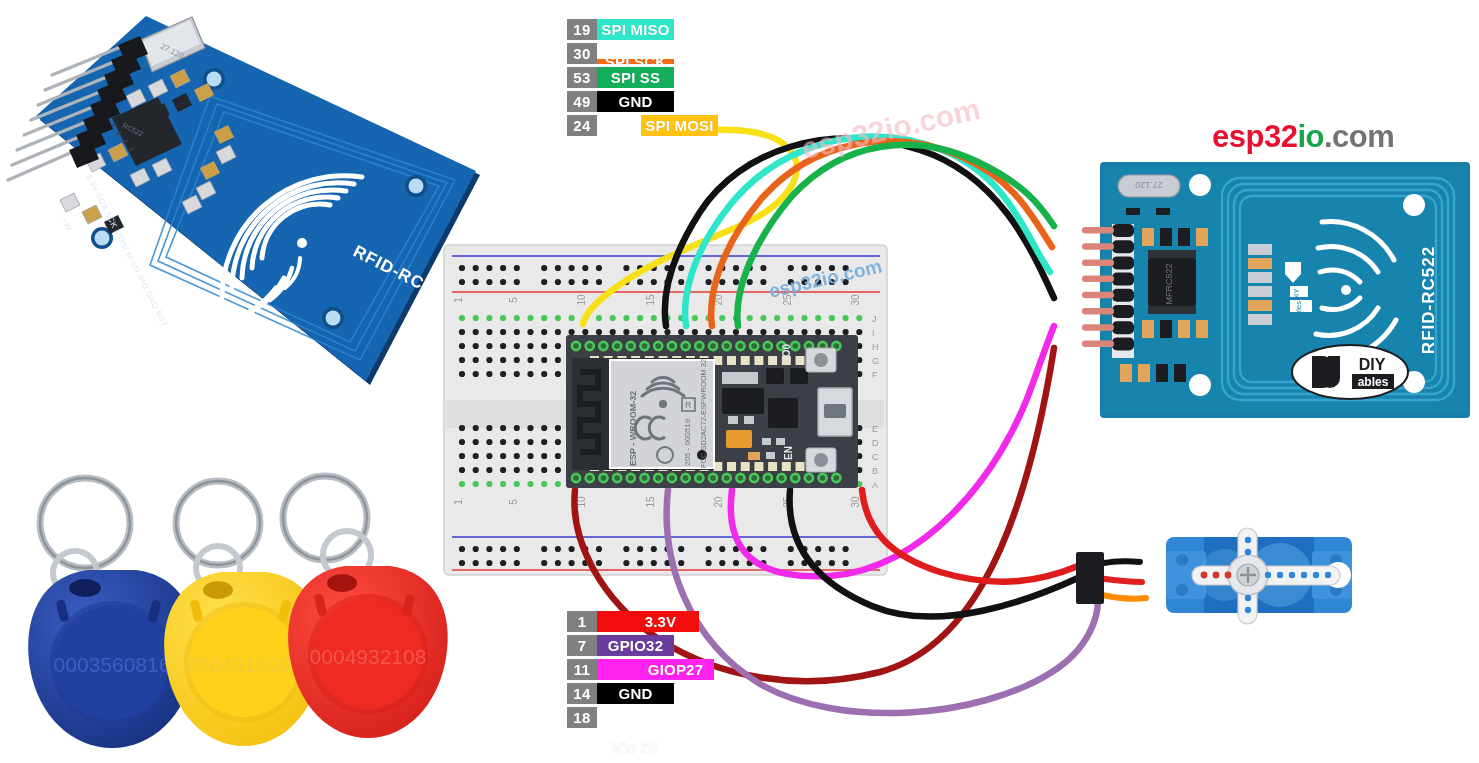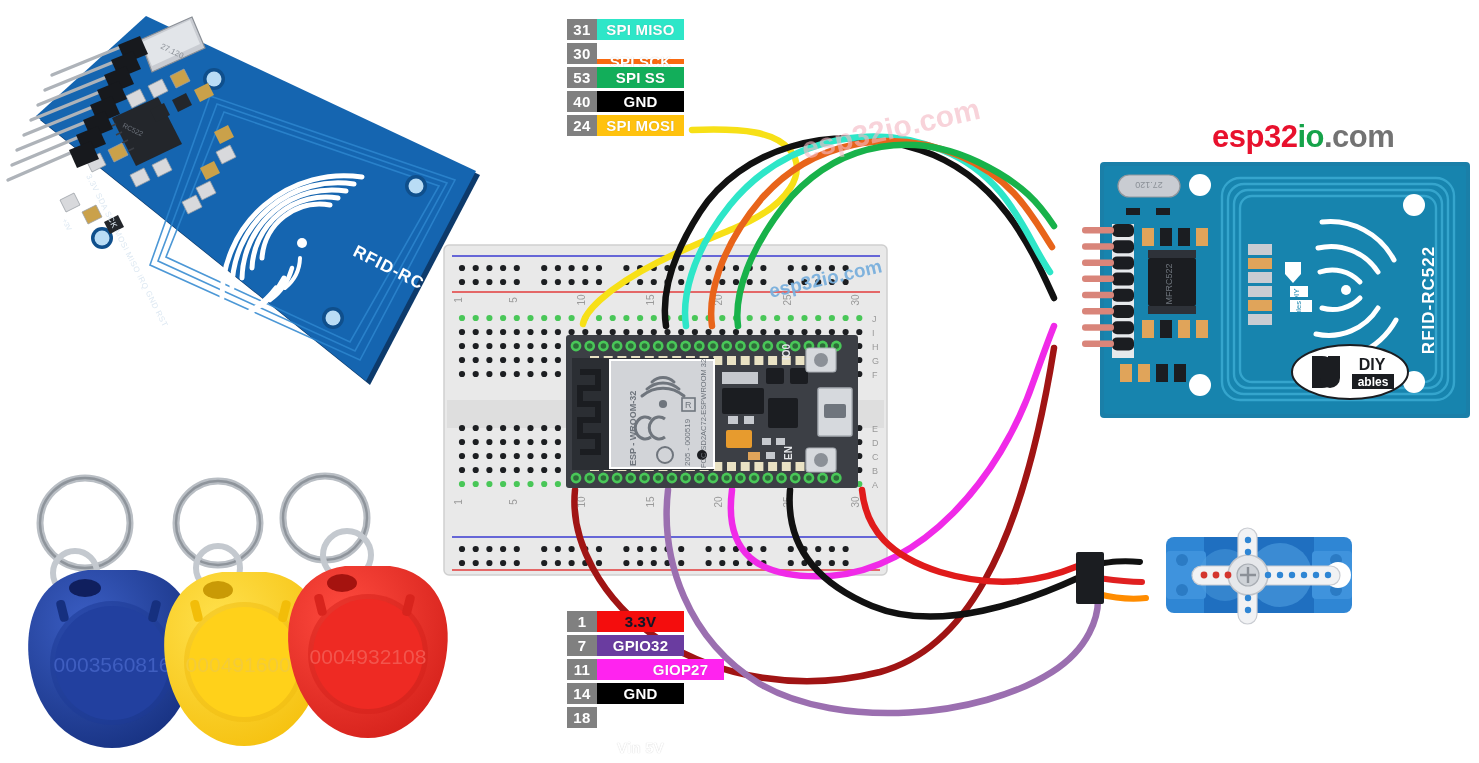--- a/index.html
+++ b/index.html
@@ -6,21 +6,21 @@
   body{width:1479px;height:763px;position:relative;overflow:hidden;
        font-family:"Liberation Sans",sans-serif;}
   .stage{position:absolute;left:0;top:0;width:1479px;height:763px;}
   svg.layer{position:absolute;left:0;top:0;width:1479px;height:763px;overflow:visible;}
 
   
   .labels{position:absolute;display:flex;flex-direction:column;gap:3px;z-index:40;}
   .lrow{display:flex;height:21px;align-items:stretch;}
   .lnum{width:30px;background:#808080;color:#fff;font-size:15px;font-weight:bold;
         display:flex;align-items:center;justify-content:center;letter-spacing:.3px;}
-  .lname{width:87px;color:#fff;font-size:15px;font-weight:bold;
+  .lname{width:77px;color:#fff;font-size:15px;font-weight:bold;
          display:flex;align-items:center;justify-content:center;letter-spacing:.2px;
          text-shadow:0 0 1px rgba(0,0,0,.25);}
   #labels-top{left:567px;top:19px;}
   #labels-bottom{left:567px;top:611px;}
 
   
   .brand{position:absolute;left:1212px;top:119px;font-size:31px;font-weight:bold;
          letter-spacing:-.5px;z-index:45;white-space:nowrap;}
   .brand .b1{color:#e8112d;}
   .brand .b2{color:#16a34a;}
@@ -1017,44 +1017,44 @@
             <circle cx="1248" cy="552" r="3.2"></circle>
           <circle cx="1248" cy="598" r="3.2"></circle>
             <circle cx="1248" cy="610" r="3.2"></circle>
         </g>
       </g>
     </g>
   </svg>
 
   <div class="labels" id="labels-top">
       <div class="lrow">
-        <div class="lnum">31</div>
+        <div class="lnum">19</div>
         <div class="lname" style="background: rgb(46, 230, 200); color: rgb(255, 255, 255);">SPI MISO</div>
       </div>
       <div class="lrow">
         <div class="lnum">30</div>
         <div class="lname" style="background: rgb(249, 106, 16); color: rgb(255, 255, 255); margin-top: 16px;">SPI SCK</div>
       </div>
       <div class="lrow">
         <div class="lnum">53</div>
         <div class="lname" style="background: rgb(18, 174, 90); color: rgb(255, 255, 255);">SPI SS</div>
       </div>
       <div class="lrow">
-        <div class="lnum">40</div>
+        <div class="lnum">49</div>
         <div class="lname" style="background: rgb(0, 0, 0); color: rgb(255, 255, 255);">GND</div>
       </div>
       <div class="lrow">
         <div class="lnum">24</div>
-        <div class="lname" style="background: rgb(255, 194, 14); color: rgb(255, 255, 255);">SPI MOSI</div>
+        <div class="lname" style="background: rgb(255, 194, 14); color: rgb(255, 255, 255); margin-left: 44px;">SPI MOSI</div>
       </div>
     </div>
   <div class="labels" id="labels-bottom">
       <div class="lrow">
         <div class="lnum">1</div>
-        <div class="lname" style="background: rgb(244, 13, 13); color: #0f172a;">3.3V</div>
+        <div class="lname" style="background: rgb(244, 13, 13); color: #ffffff; padding-left: 25px;">3.3V</div>
       </div>
       <div class="lrow">
         <div class="lnum">7</div>
         <div class="lname" style="background: rgb(106, 60, 160); color: rgb(255, 255, 255);">GPIO32</div>
       </div>
       <div class="lrow">
         <div class="lnum">11</div>
         <div class="lname" style="background: rgb(255, 35, 239); color: rgb(255, 255, 255); padding-left: 40px;">GIOP27</div>
       </div>
       <div class="lrow">

